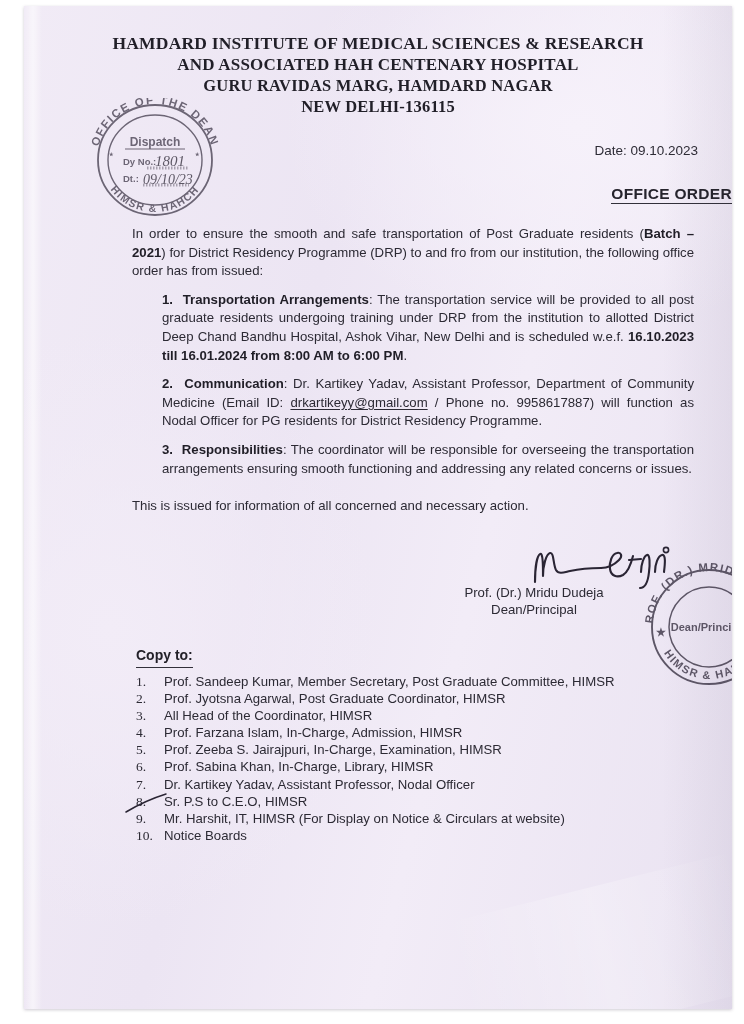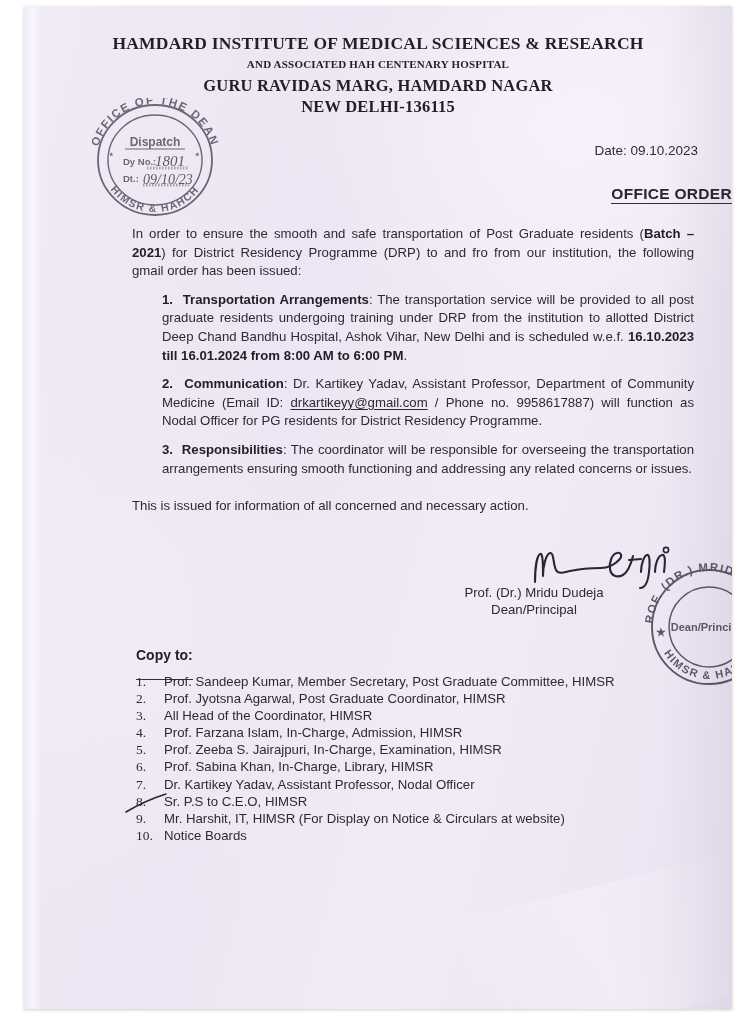--- a/index.html
+++ b/index.html
@@ -57,21 +57,21 @@
 
   
   .letterhead {
     text-align: center;
     font-family: "Liberation Serif", serif;
     font-weight: bold;
     color: #211f28;
     letter-spacing: .2px;
   }
   .lh1 { font-size: 17.5px; line-height: 21px; margin-top: 27px; }
-  .lh2 { font-size: 11px;  line-height: 21px; }
+  .lh2 { font-size: 17px;  line-height: 21px; }
   .lh3 { font-size: 16.5px; line-height: 21px; }
   .lh4 { font-size: 16.5px; line-height: 21px; }
 
   
   .date-line {
     position: absolute;
     right: 34px;
     top: 137px;
     font-size: 13.5px;
     color: #2e2c36;
@@ -137,21 +137,21 @@
 
   
   .copyto-head {
     position: absolute;
     left: 112px;
     top: 641px;
     font-size: 14px;
     font-weight: bold;
     color: #232129;
     border-bottom: 1.6px solid #32303a;
-    padding-bottom: 16px;
+    padding-bottom: 4px;
   }
   .copyto-list {
     position: absolute;
     left: 112px;
     top: 667px;
     width: 540px;
     margin: 0;
     padding: 0;
     list-style: none;
     font-size: 13.2px;
@@ -222,21 +222,21 @@
       <div class="letterhead lh4">NEW DELHI-136115</div>
 
       <div class="date-line">Date: 09.10.2023</div>
 
       <div class="order-title">
         <span>OFFICE ORDER</span>
       </div>
 
       <div class="body-wrap">
 
-        <p class="para"><span>In order to ensure the smooth and safe transportation of Post Graduate residents (</span><b>Batch – 2021</b><span>) for District Residency Programme (DRP) to and fro from our institution, the following gmail order has been issued:</span></p>
+        <p class="para"><span>In order to ensure the smooth and safe transportation of Post Graduate residents (</span><b>Batch – 2021</b><span>) for District Residency Programme (DRP) to and fro from our institution, the following office order has from issued:</span></p>
 
         <p class="para indent"><b>1.</b>&nbsp; <b>Transportation Arrangements</b><span>: The transportation service will be provided to all post graduate residents undergoing training under DRP from the institution to allotted District Deep Chand Bandhu Hospital, Ashok Vihar, New Delhi and is scheduled w.e.f. </span><b>16.10.2023 till 16.01.2024 from 8:00 AM to 6:00 PM</b><span>.</span></p>
 
         <p class="para indent"><b>2.</b>&nbsp; <b>Communication</b><span>: Dr. Kartikey Yadav, Assistant Professor, Department of Community Medicine (Email ID: </span><span class="u-link">drkartikeyy@gmail.com</span><span> / Phone no. 9958617887) will function as Nodal Officer for PG residents for District Residency Programme.</span></p>
 
         <p class="para indent"><b>3.</b>&nbsp; <b>Responsibilities</b><span>: The coordinator will be responsible for overseeing the transportation arrangements ensuring smooth functioning and addressing any related concerns or issues.</span></p>
 
         <p class="para closing">This is issued for information of all concerned and necessary action.</p>
       </div>
 

